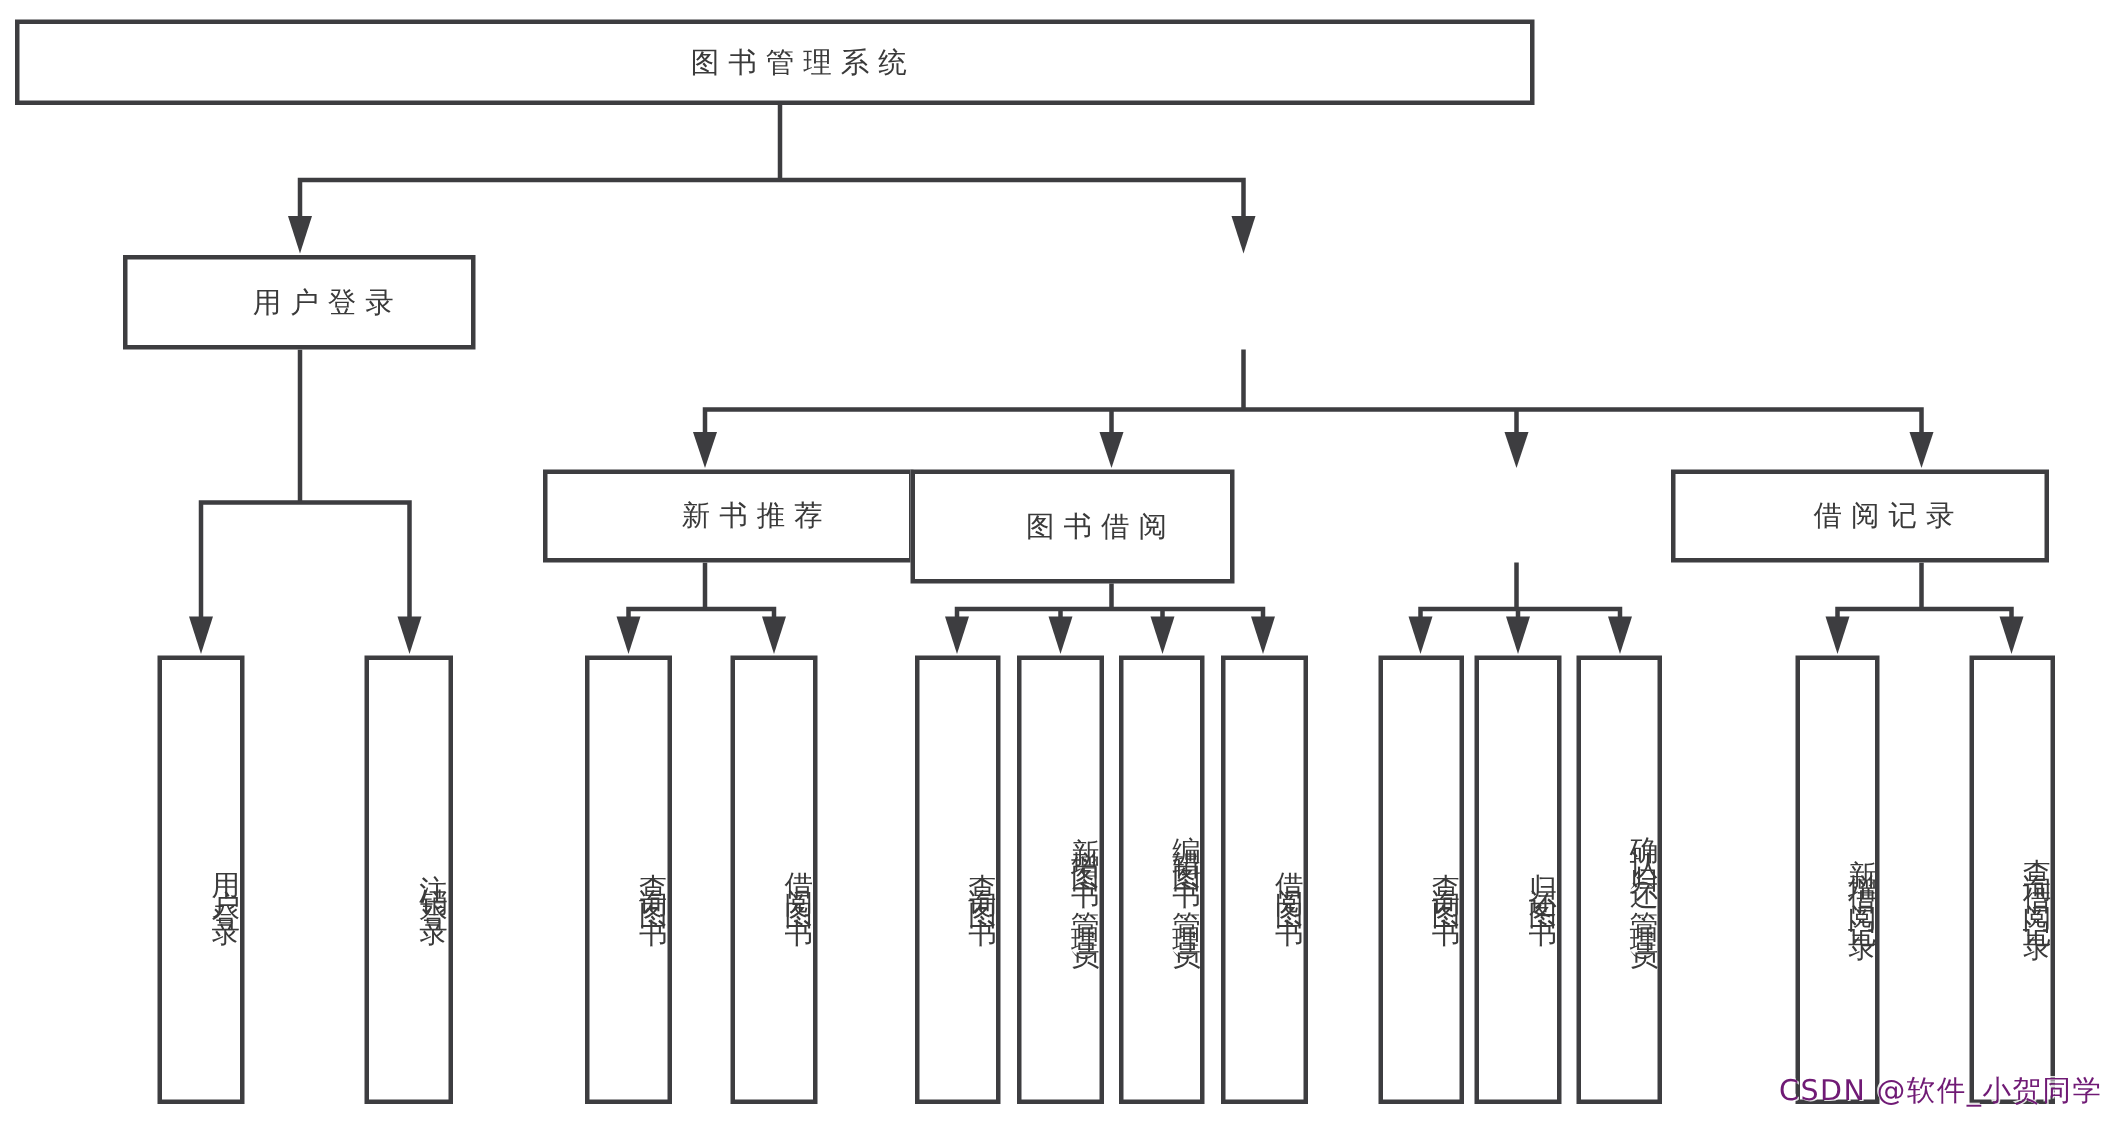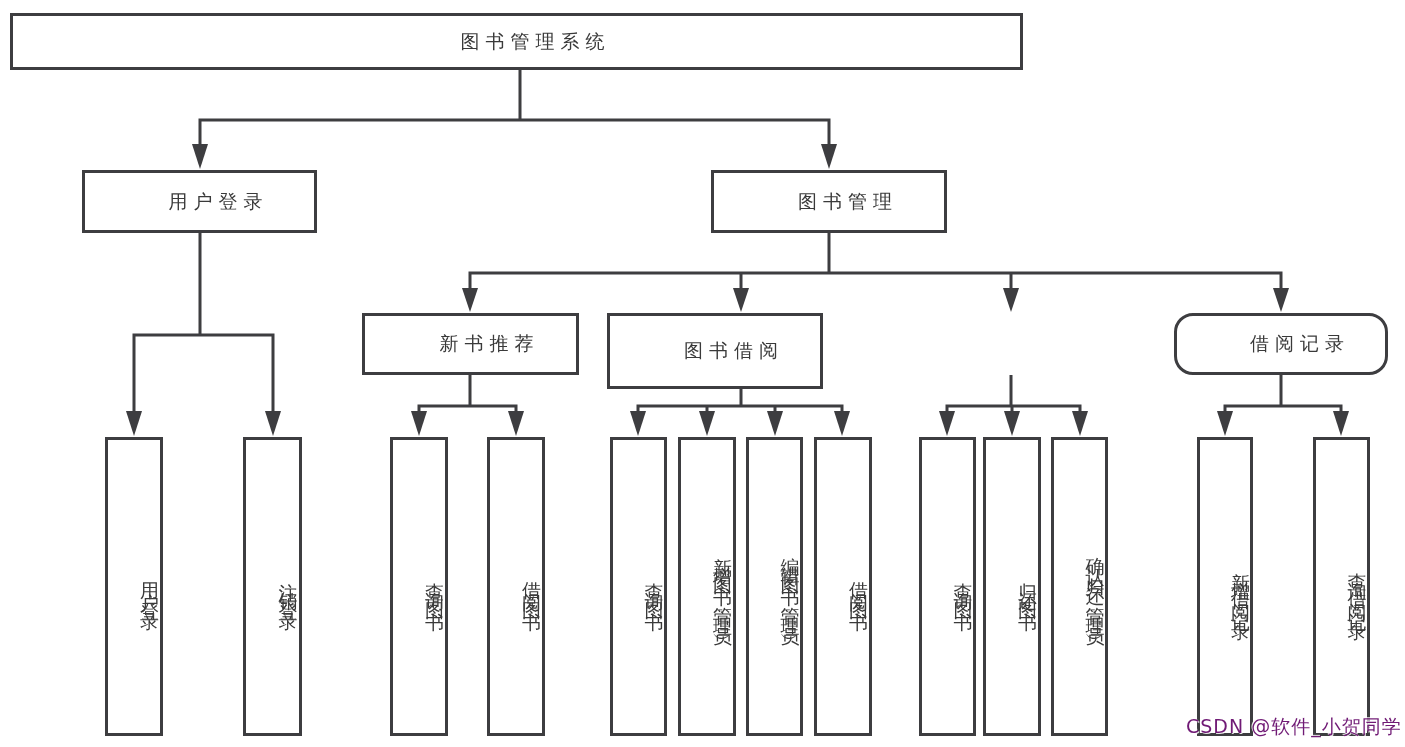--- a/index.html
+++ b/index.html
@@ -100,25 +100,24 @@
       <polygon points="1004,411 1020,411 1012,436"></polygon>
       <polygon points="1072,411 1088,411 1080,436"></polygon>
       <polygon points="1217,411 1233,411 1225,436"></polygon>
       <polygon points="1333,411 1349,411 1341,436"></polygon>
     </g>
   </svg>
 
   <div class="node hbox" style="left:10px; top:13px; width:1013px; height:57px;">图书管理系统</div>
 
   <div class="node hbox" style="left:82px; top:170px; width:235px; height:63px;">用户登录</div>
-  <div class="node hbox" style="left:711px; top:170px; width:236px; height:63px;">图书管理</div>
 
-  <div class="node hbox" style="left:362px; top:313px; width:217px; height:62px;font-family:Liberation Mono, monospace;">新书推荐</div>
+  <div class="node hbox" style="left:362px; top:313px; width:247px; height:62px;font-family:Liberation Mono, monospace;">新书推荐</div>
   <div class="node hbox" style="left:607px; top:313px; width:216px; height:76px;">图书借阅</div>
-  <div class="node hbox" style="left:1174px; top:313px; width:214px; height:62px;border-radius:19px;">借阅记录</div>
+  <div class="node hbox" style="left:1114px; top:313px; width:252px; height:62px;">借阅记录</div>
 
   <div class="node vbox" style="left:105px; top:437px; width:58px; height:299px;">
     <span class="vtext">用户登录</span>
   </div>
   <div class="node vbox" style="left:243px; top:437px; width:59px; height:299px;">
     <span class="vtext">注销登录</span>
   </div>
 
   <div class="node vbox" style="left:390px; top:437px; width:58px; height:299px;">
     <span class="vtext">查询图书</span>

